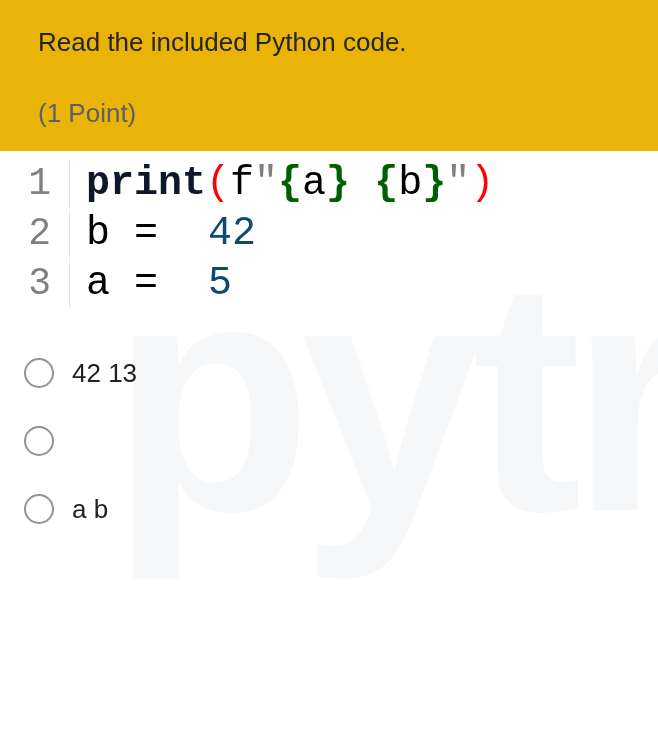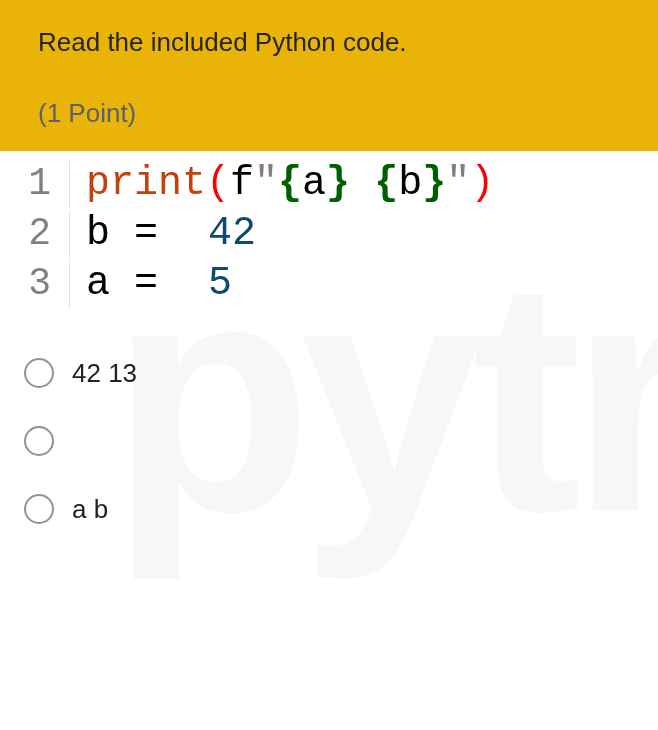--- a/index.html
+++ b/index.html
@@ -21,21 +21,21 @@
     display: inline-block;
     width: 70px;
     text-align: right;
     padding-right: 18px;
     color: #808080;
     border-right: 1px solid #e4e4e4;
     font-size: 38px;
   }
   .code { padding-left: 16px; white-space: pre; }
 
-  .tok-func    { color: #c2410c; }
+  .tok-func    { color: #0f172a; font-weight: bold; }
   .tok-paren   { color: #ff0000; }
   .tok-f       { color: #000000; }
   .tok-quote   { color: #808080; }
   .tok-brace   { color: #006000; font-weight: bold; }
   .tok-interp  { color: #000000; }
   .tok-space   { color: #808080; }
   .tok-ident   { color: #000000; }
   .tok-op      { color: #000000; }
   .tok-number  { color: #0c4a6e; margin-left: 26px; }
 

